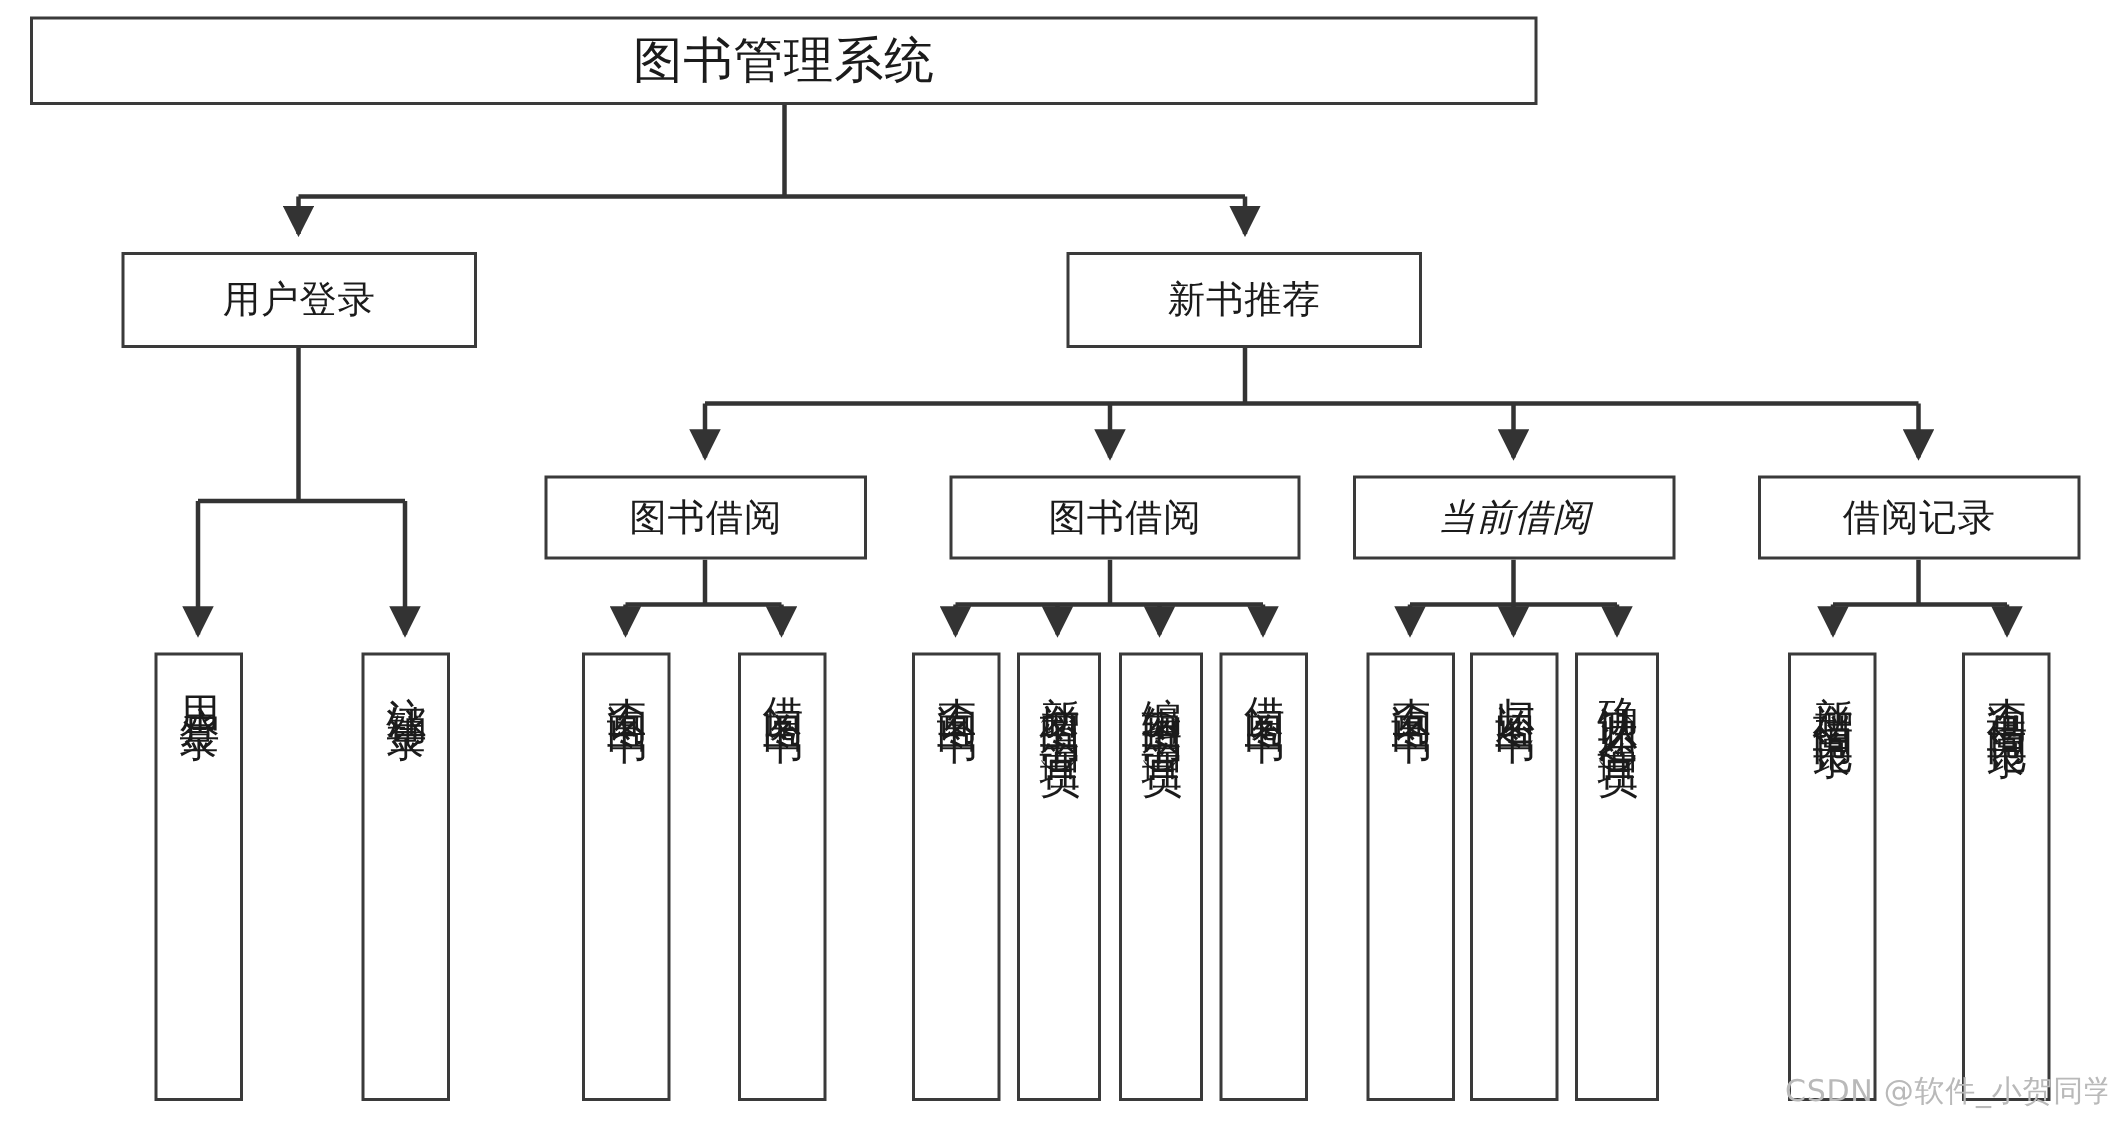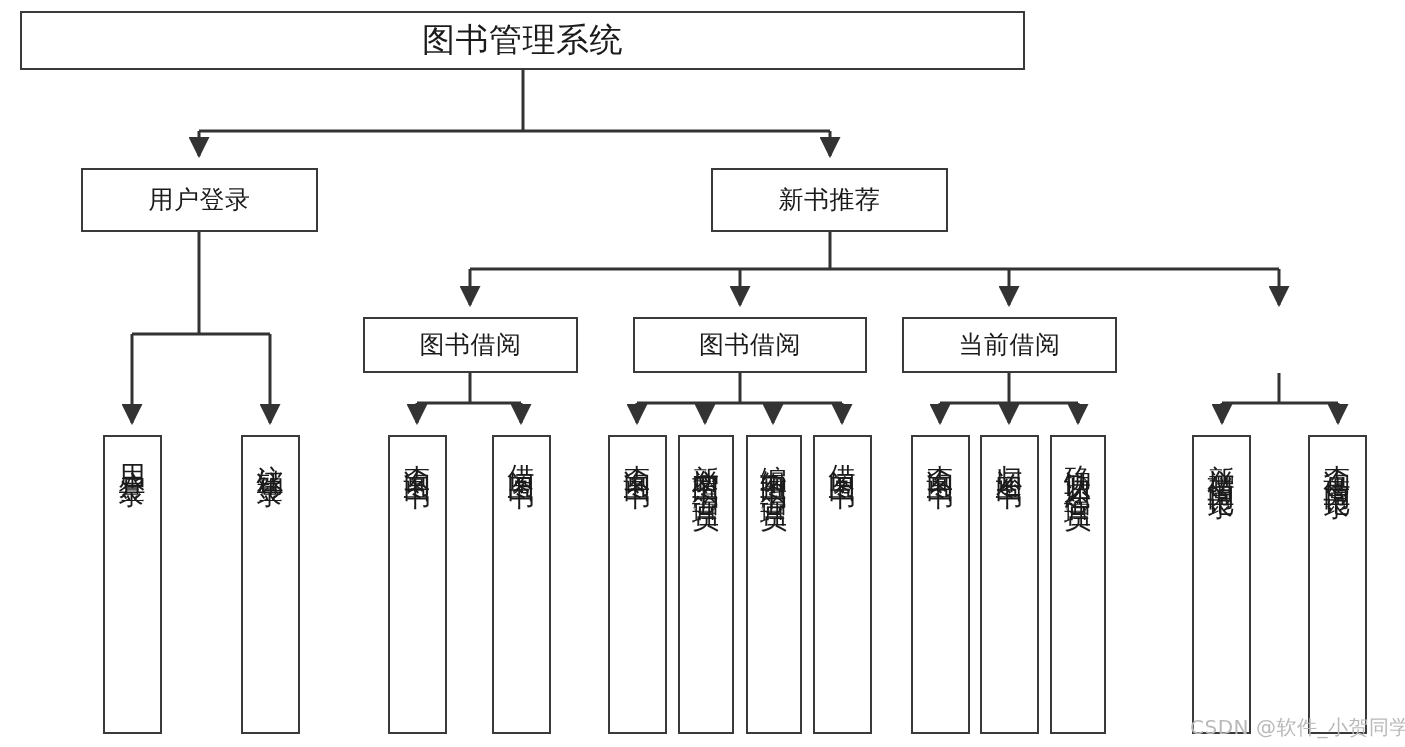--- a/index.html
+++ b/index.html
@@ -138,24 +138,27 @@
   </div>
 
   <div class="node horiz" style="left:363px; top:317px; width:215px; height:56px;">
     <span class="label">图书借阅</span>
   </div>
 
   <div class="node horiz" style="left:633px; top:317px; width:234px; height:56px;">
     <span class="label">图书借阅</span>
   </div>
 
-  <div class="node horiz" style="left:902px; top:317px; width:215px; height:56px;">
+  <div class="node horiz" style="left:902px; top:317px; width:215px; height:56px;font-style:italic;">
     <span class="label">当前借阅</span>
   </div>
 
+  <div class="node horiz" style="left:1172px; top:317px; width:215px; height:56px;">
+    <span class="label">借阅记录</span>
+  </div>
 
   <div class="node vert" style="left:103px; top:435px; width:59px; height:299px;">
     <span class="label">用户登录</span>
   </div>
 
   <div class="node vert" style="left:241px; top:435px; width:59px; height:299px;">
     <span class="label">注销登录</span>
   </div>
 
   <div class="node vert" style="left:388px; top:435px; width:59px; height:299px;">

